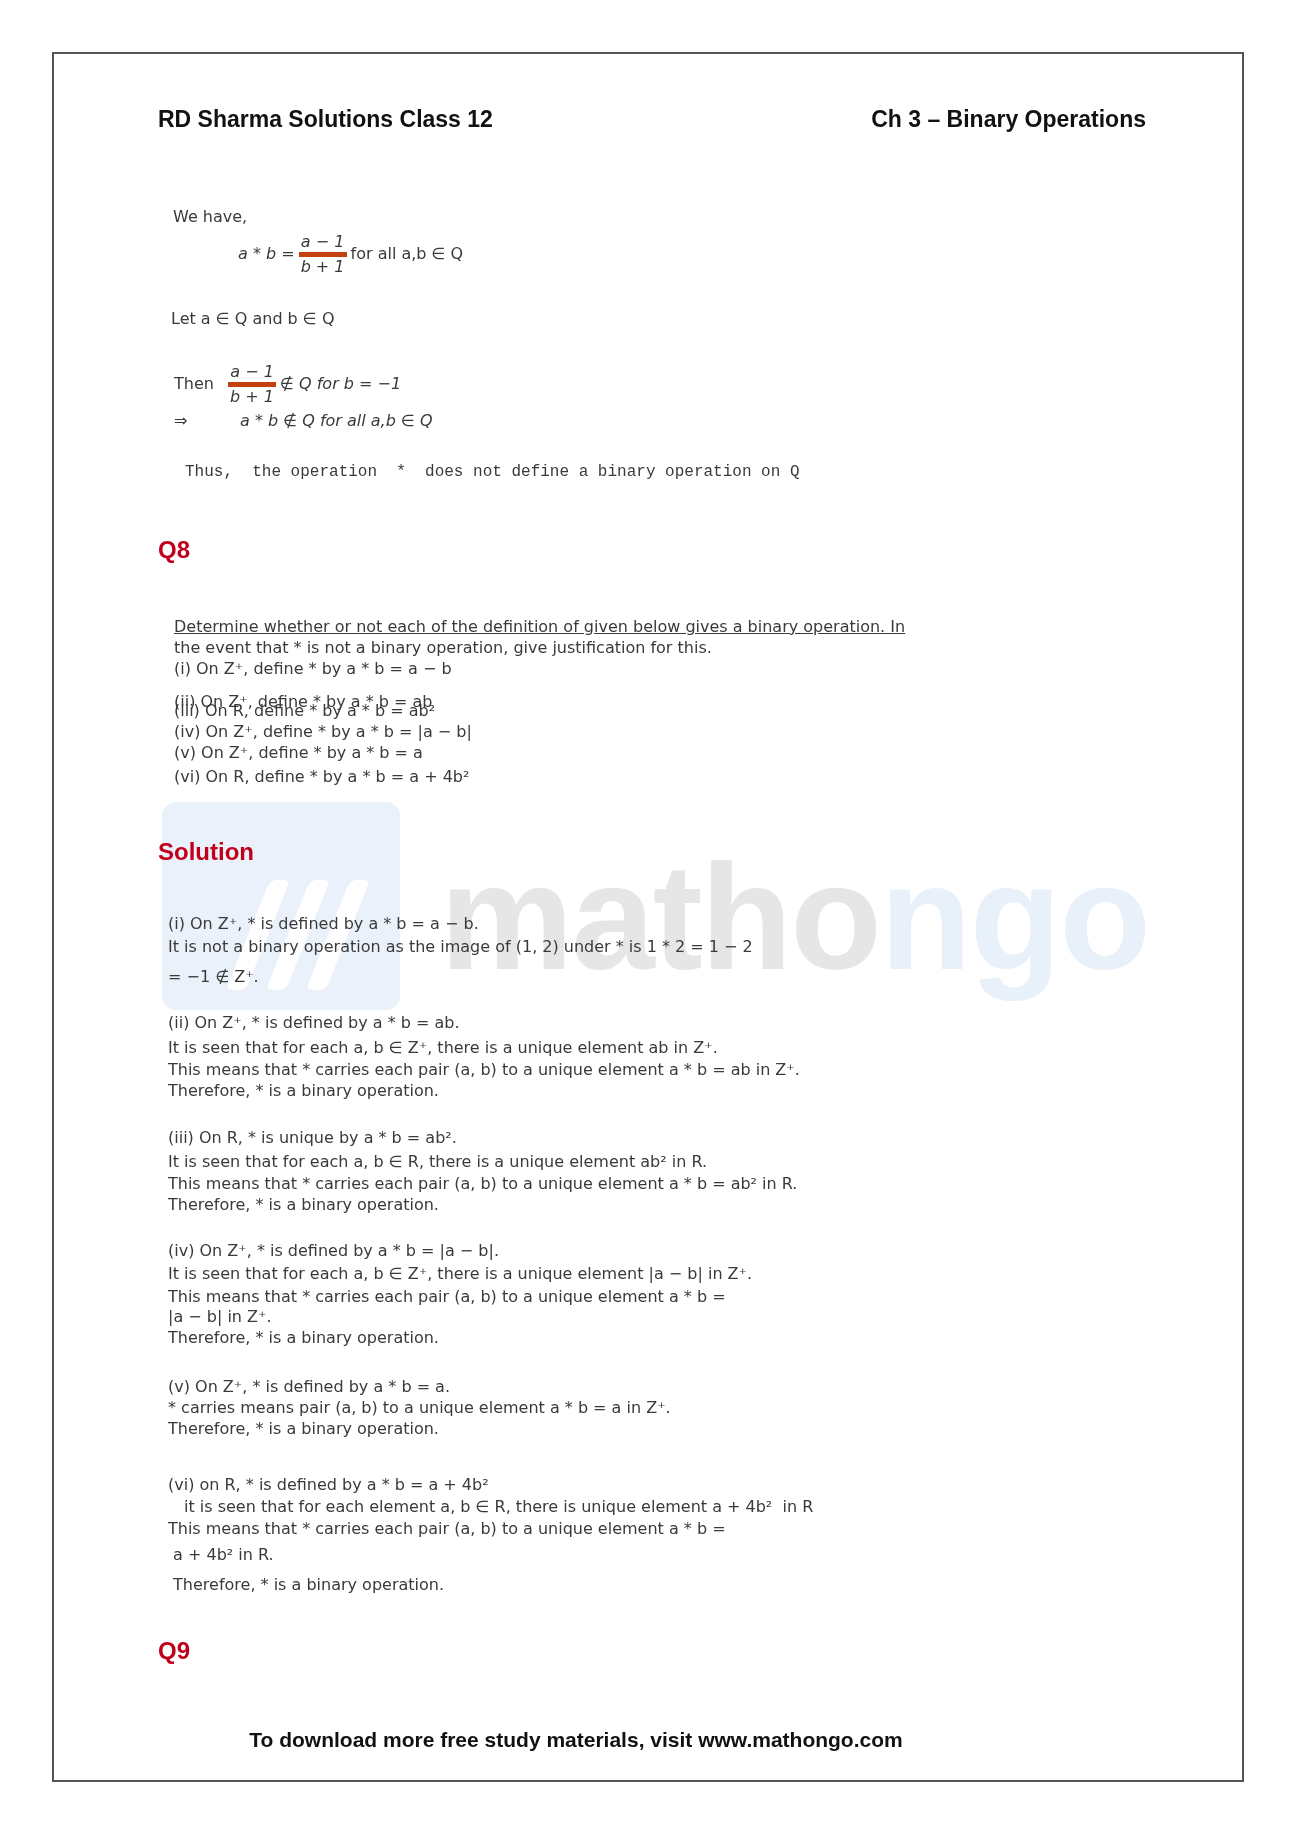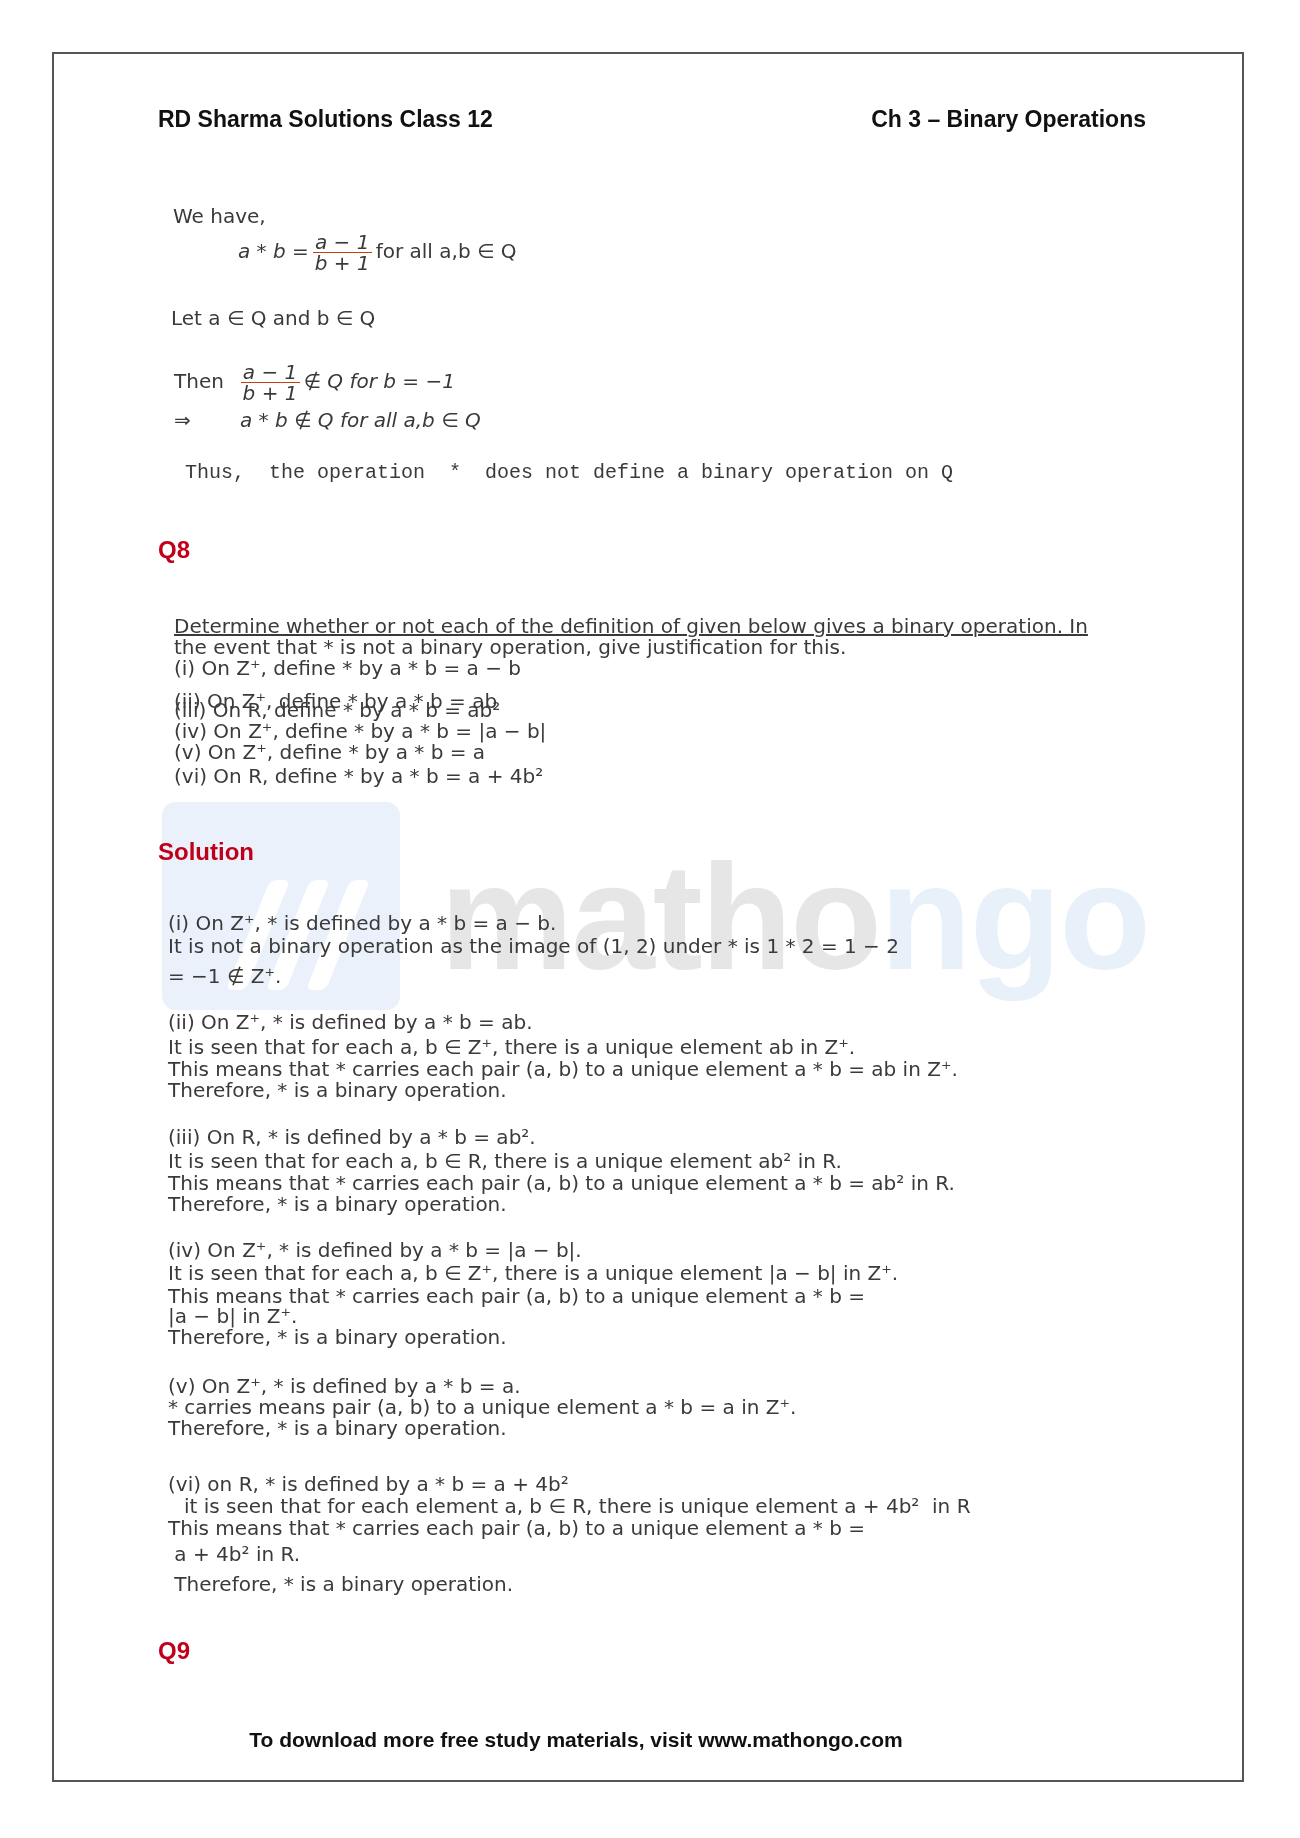--- a/index.html
+++ b/index.html
@@ -4,24 +4,24 @@
 <style>
   html, body { margin: 0; padding: 0; background: #ffffff; }
   body { width: 1300px; height: 1838px; position: relative; overflow: hidden; }
   .page-frame {
     position: absolute; left: 52px; top: 52px; width: 1192px; height: 1730px;
     border: 2px solid #555555; box-sizing: border-box;
   }
   .hdr { position: absolute; top: 106px; font-family: "Liberation Sans", sans-serif; font-weight: bold; font-size: 23px; color: #111; }
   .hdr-left { left: 158px; }
   .hdr-right { right: 154px; }
-  .body-text { position: absolute; font-family: "DejaVu Sans", sans-serif; font-size: 20px; color: #3a3a3a; line-height: 21px; white-space: pre; }
+  .body-text { position: absolute; font-family: "DejaVu Sans", sans-serif; font-size: 16px; color: #3a3a3a; line-height: 21px; white-space: pre; }
   .label-red { position: absolute; font-family: "Liberation Sans", sans-serif; font-weight: bold; font-size: 24px; color: #c0001a; }
   .frac { display: inline-block; vertical-align: middle; text-align: center; font-style: italic; line-height: 20px; margin: 0 4px; }
-  .frac .num { display: block; border-bottom: 1px solid #c2410c; padding: 0 2px; }
+  .frac .num { display: block; border-bottom: 5px solid #c2410c; padding: 0 2px; }
   .frac .den { display: block; padding: 0 2px; }
   i { font-style: italic; }
   
   .wm-box { position: absolute; left: 162px; top: 802px; width: 238px; height: 208px; background: #eaf1fa; border-radius: 14px; }
   .wm-slash { position: absolute; top: 880px; width: 20px; height: 110px; background: #ffffff; transform: skewX(-22deg); border-radius: 6px; }
   .wm-text { position: absolute; left: 440px; top: 842px; font-family: "Liberation Sans", sans-serif; font-weight: bold; font-size: 150px; letter-spacing: -2px; line-height: 150px; }
   .wm-gray { color: #e6e6e6; }
   .wm-blue { color: #e8f0fa; }
   .footer { position: absolute; left: 0; width: 1152px; top: 1728px; text-align: center; font-family: "Liberation Sans", sans-serif; font-weight: bold; font-size: 21px; color: #111; }
 </style>
@@ -62,21 +62,21 @@
 
 <div class="body-text" style="left:168px; top:913px;">(i) On Z⁺, * is defined by a * b = a − b.</div>
 <div class="body-text" style="left:168px; top:936px;">It is not a binary operation as the image of (1, 2) under * is 1 * 2 = 1 − 2</div>
 <div class="body-text" style="left:168px; top:966px;">= −1 ∉ Z⁺.</div>
 
 <div class="body-text" style="left:168px; top:1012px;">(ii) On Z⁺, * is defined by a * b = ab.</div>
 <div class="body-text" style="left:168px; top:1037px;">It is seen that for each a, b ∈ Z⁺, there is a unique element ab in Z⁺.</div>
 <div class="body-text" style="left:168px; top:1059px;">This means that * carries each pair (a, b) to a unique element a * b = ab in Z⁺.</div>
 <div class="body-text" style="left:168px; top:1080px;">Therefore, * is a binary operation.</div>
 
-<div class="body-text" style="left:168px; top:1127px;">(iii) On R, * is defined by a * b = ab².</div>
+<div class="body-text" style="left:168px; top:1127px;">(iii) On R, * is unique by a * b = ab².</div>
 <div class="body-text" style="left:168px; top:1151px;">It is seen that for each a, b ∈ R, there is a unique element ab² in R.</div>
 <div class="body-text" style="left:168px; top:1173px;">This means that * carries each pair (a, b) to a unique element a * b = ab² in R.</div>
 <div class="body-text" style="left:168px; top:1194px;">Therefore, * is a binary operation.</div>
 
 <div class="body-text" style="left:168px; top:1240px;">(iv) On Z⁺, * is defined by a * b = |a − b|.</div>
 <div class="body-text" style="left:168px; top:1263px;">It is seen that for each a, b ∈ Z⁺, there is a unique element |a − b| in Z⁺.</div>
 <div class="body-text" style="left:168px; top:1286px;">This means that * carries each pair (a, b) to a unique element a * b =</div>
 <div class="body-text" style="left:168px; top:1306px;">|a − b| in Z⁺.</div>
 <div class="body-text" style="left:168px; top:1327px;">Therefore, * is a binary operation.</div>
 

